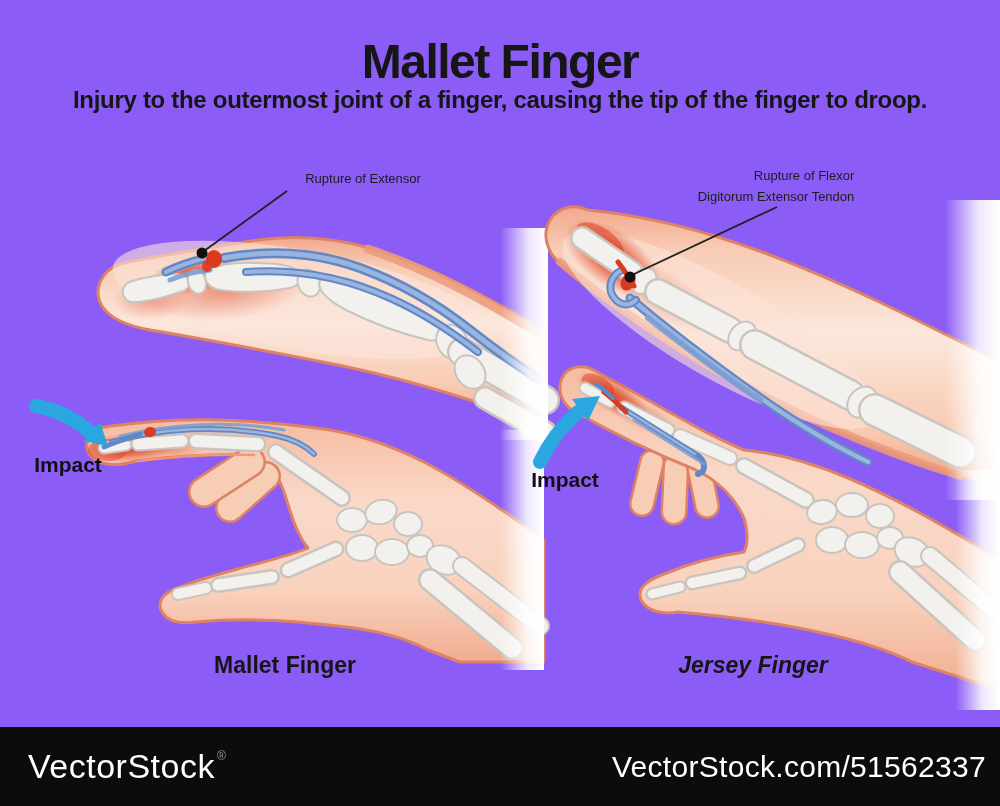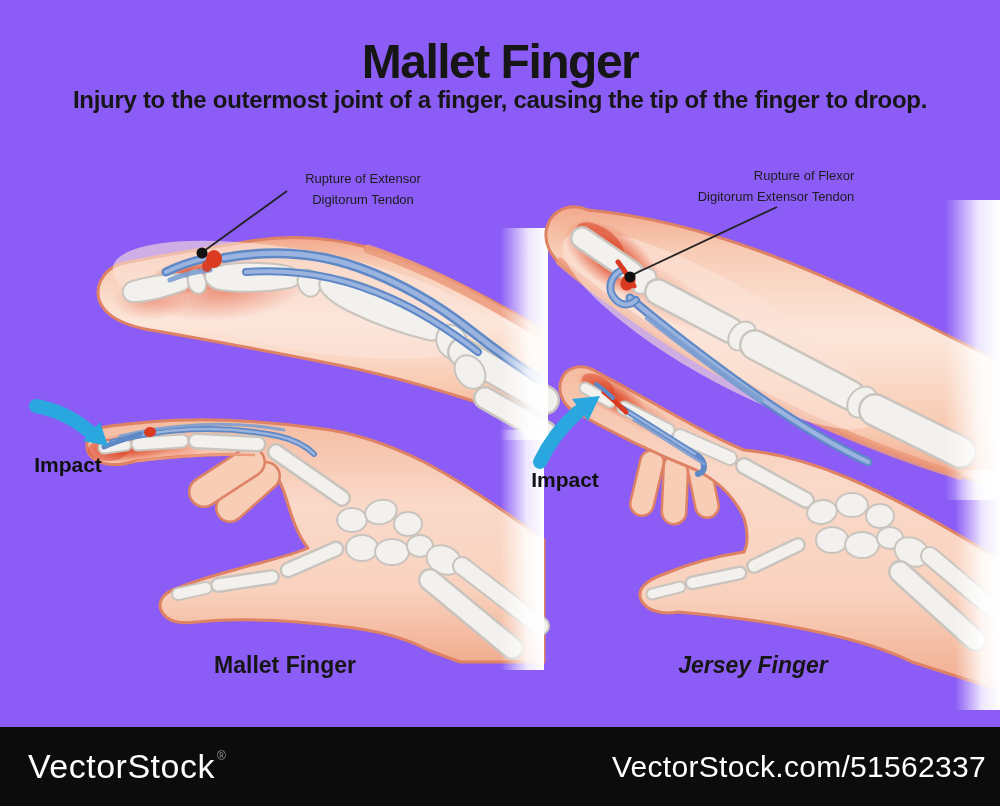--- a/index.html
+++ b/index.html
@@ -273,21 +273,20 @@
       <path class="arrow-shaft" stroke-width="14" d="M 540,462 C 549,443 562,426 578,412"></path>
       <polygon class="arrow" points="600,396 588,421 572,399"></polygon>
     </g>
   </svg>
 
   <div class="abs page-title">Mallet Finger</div>
   <div class="abs page-subtitle">Injury to the outermost joint of a finger, causing the tip of the finger to droop.</div>
 
   <div class="abs callout callout-left">
     <span>Rupture of Extensor</span>
-    <span>Digitorum Tendon</span>
   </div>
   <div class="abs callout callout-right">
     <span>Rupture of Flexor</span>
     <span>Digitorum Extensor Tendon</span>
   </div>
 
   <div class="abs impact-label impact-left">Impact</div>
   <div class="abs impact-label impact-right">Impact</div>
 
   <div class="abs caption caption-left">Mallet Finger</div>

